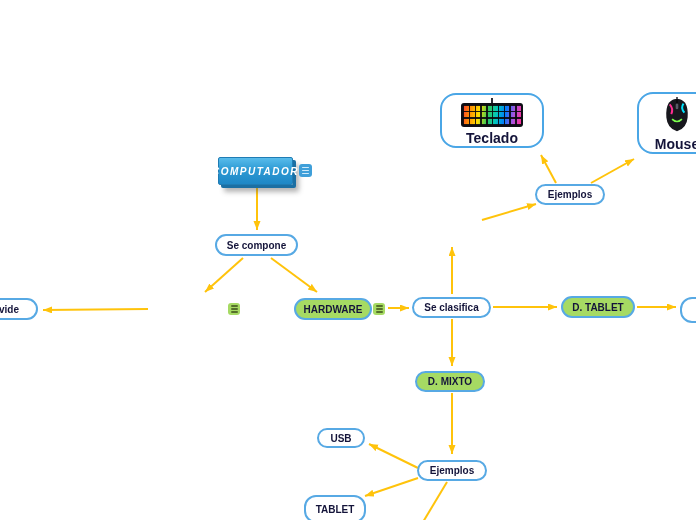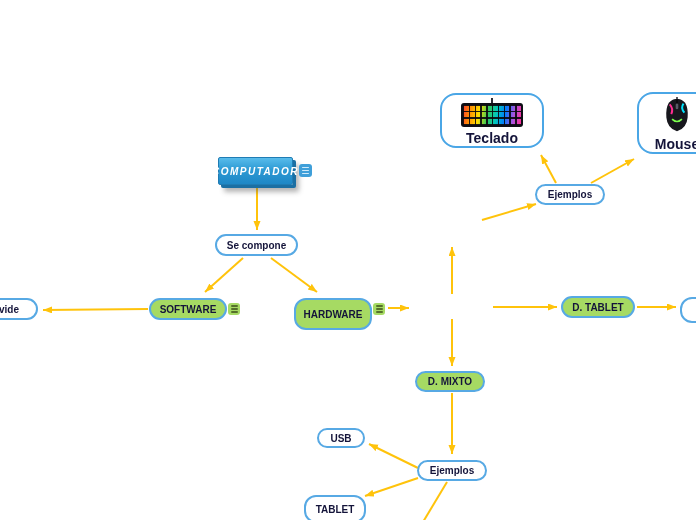--- a/index.html
+++ b/index.html
@@ -89,42 +89,42 @@
   <div class="notes-icon notes-blue" style="left:299px;top:164px;">
       <i></i>
       <i></i>
       <i></i>
     </div>
 
   <div class="node pill" style="left:215px;top:234px;width:83px;height:22px;">
     <span class="lbl">Se compone</span>
   </div>
 
-  <div class="node pill green" style="left:149px;top:298px;width:78px;height:22px;">
-    <span class="lbl">SOFTWARE</span>
-  </div>
   <div class="notes-icon notes-green" style="left:228px;top:303px;width:12px;height:12px;">
       <i></i>
       <i></i>
       <i></i>
     </div>
 
   <div class="node pill" style="left:-44px;top:298px;width:82px;height:22px;">
     <span class="lbl">Se divide</span>
   </div>
 
-  <div class="node pill green" style="left:294px;top:298px;width:78px;height:32px;">
+  <div class="node pill green" style="left:294px;top:298px;width:78px;height:22px;">
     <span class="lbl">HARDWARE</span>
   </div>
   <div class="notes-icon notes-green" style="left:373px;top:303px;width:12px;height:12px;">
       <i></i>
       <i></i>
       <i></i>
     </div>
 
+  <div class="node pill" style="left:412px;top:297px;width:79px;height:21px;">
+    <span class="lbl">Se clasifica</span>
+  </div>
 
 
   <div class="node pill" style="left:535px;top:184px;width:70px;height:21px;">
     <span class="lbl">Ejemplos</span>
   </div>
 
   <div class="node imgnode" style="left:440px;top:93px;width:104px;height:55px;">
     <div class="kb-cable"></div>
     <div class="kb">
       <div class="kb-keys"></div>

